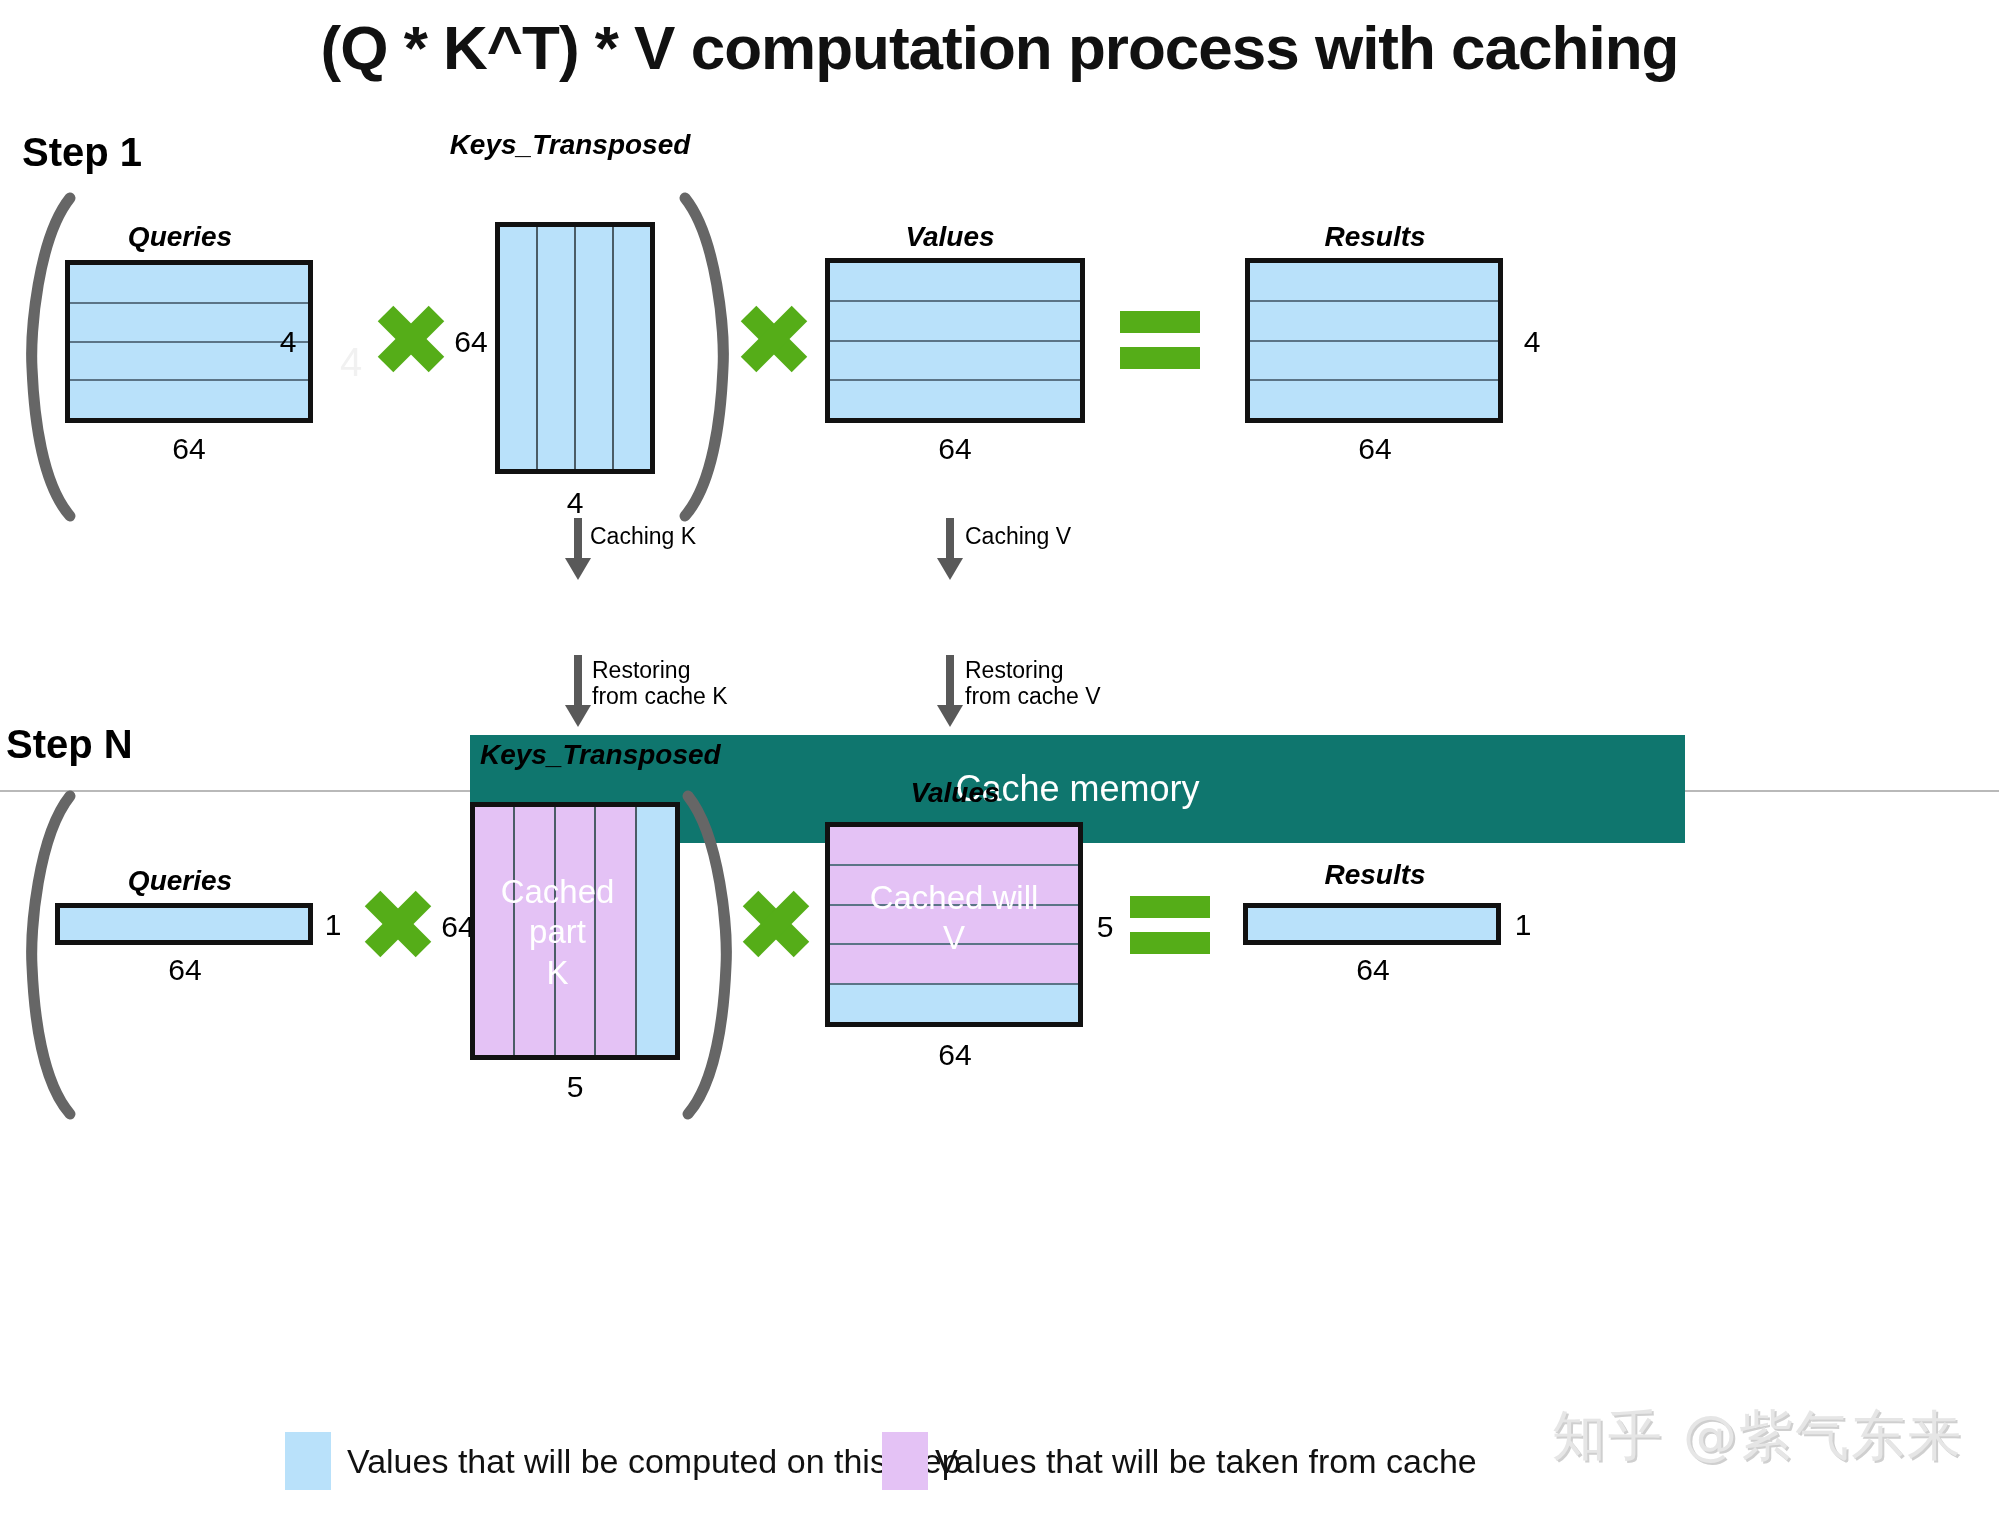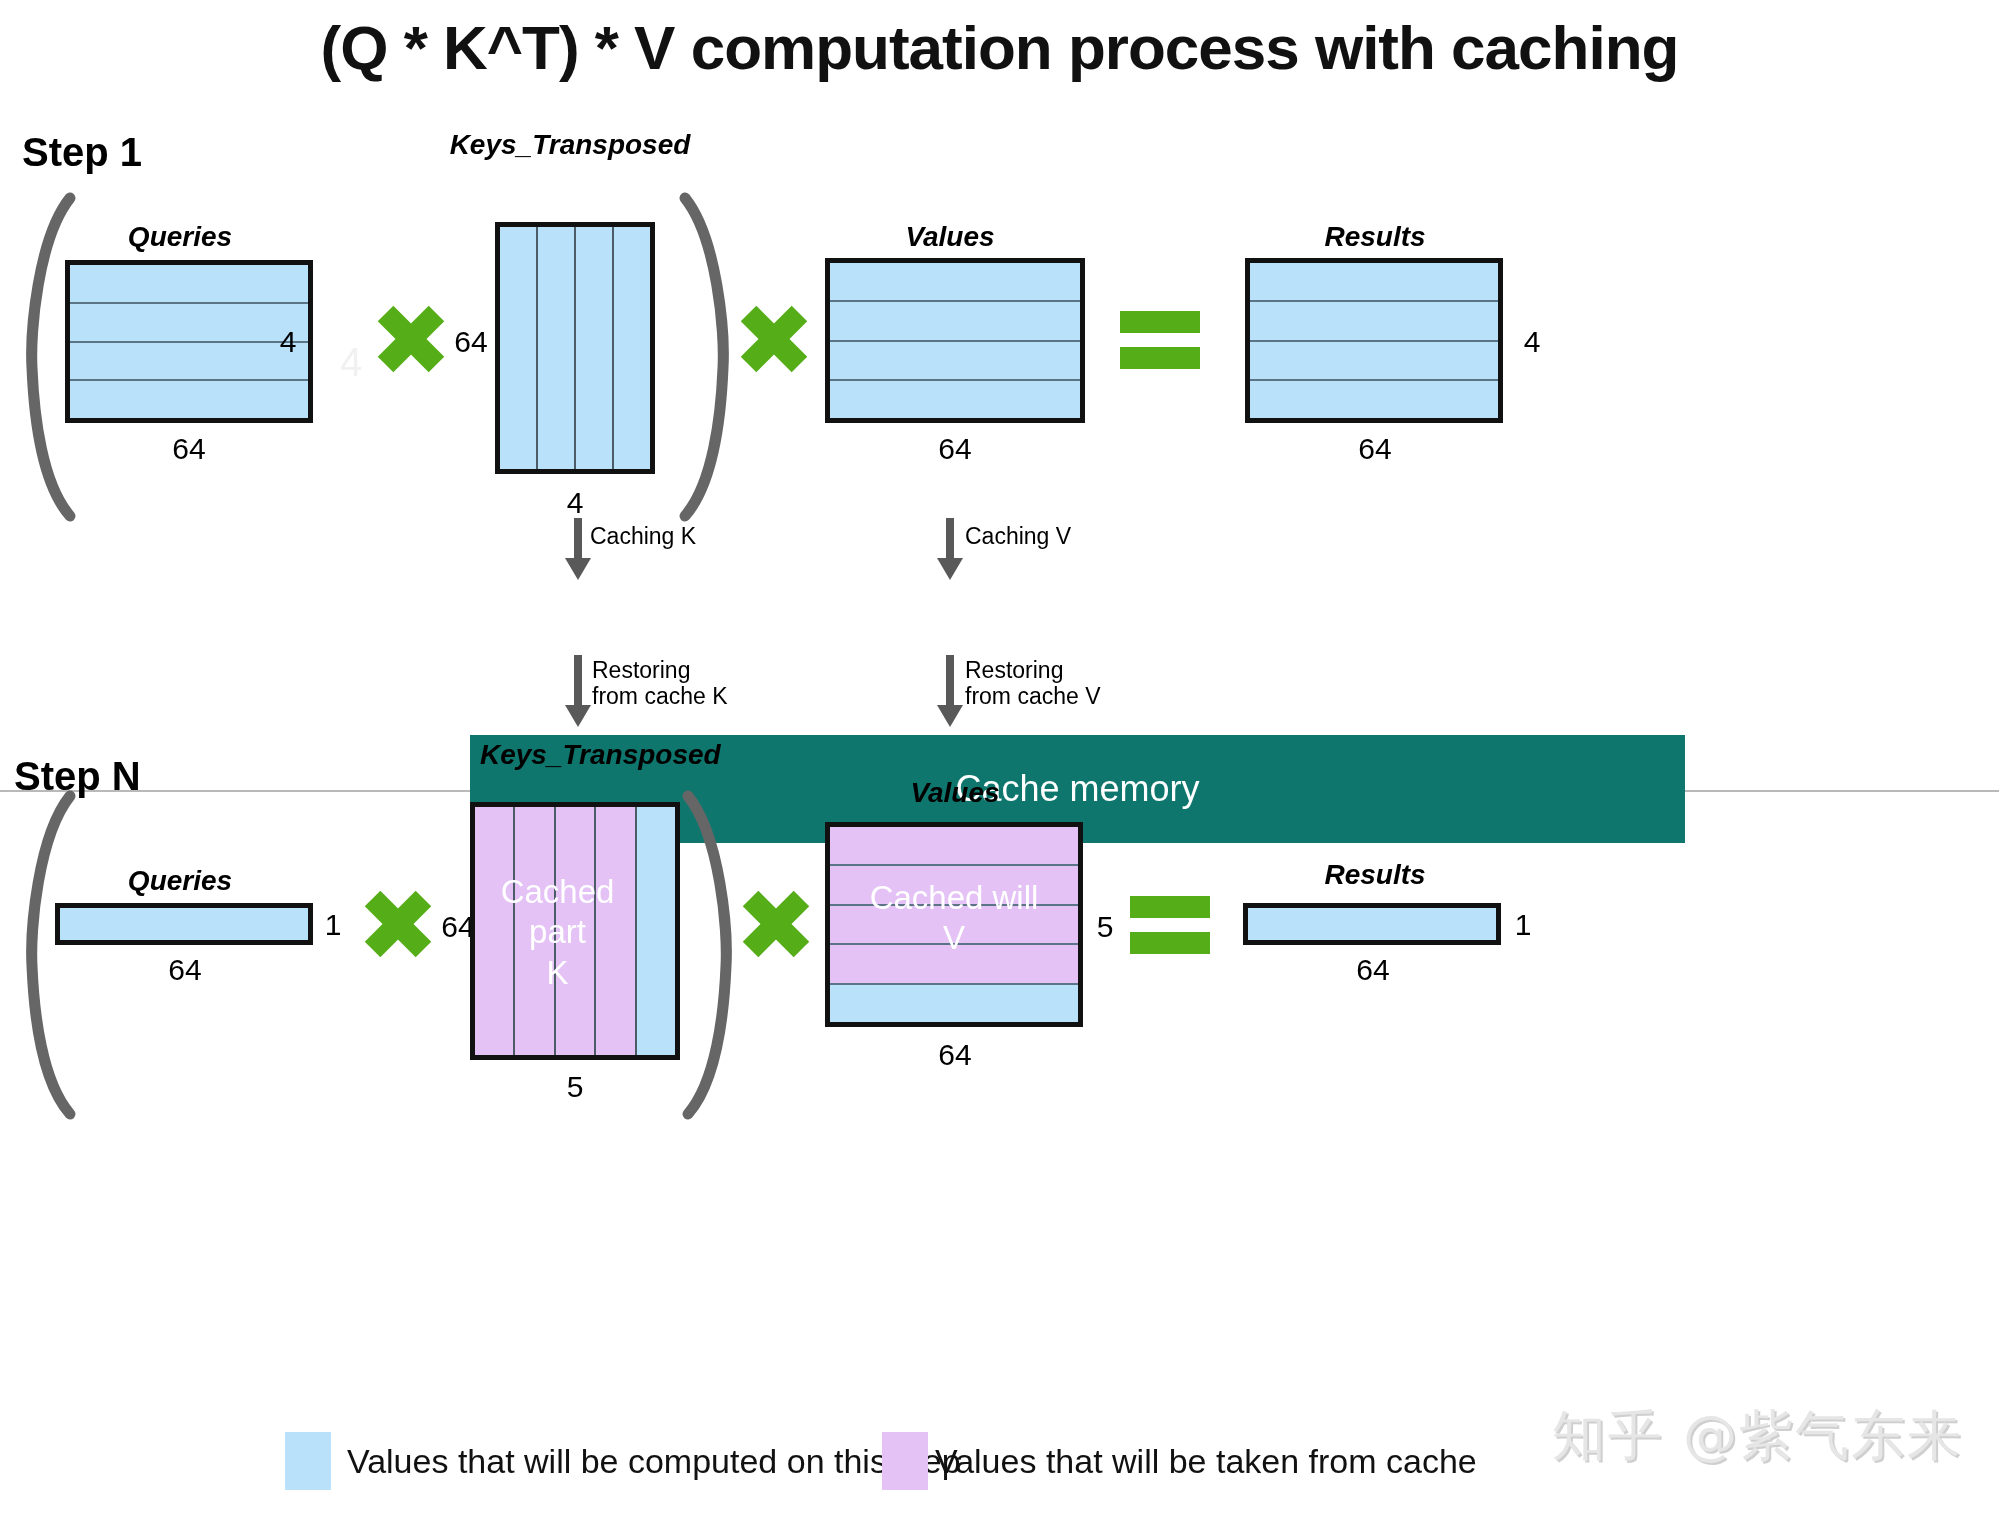--- a/index.html
+++ b/index.html
@@ -258,21 +258,21 @@
 <div class="arrow-label" style="left:592px;top:658px;">Restoring
 from cache K</div>
 
 <div class="arrow" style="left:936px;top:655px;width:28px;height:72px;">
   <div class="shaft" style="height:50px;"></div>
     <div class="head"></div>
 </div>
 <div class="arrow-label" style="left:965px;top:658px;">Restoring
 from cache V</div>
 
-<div class="abs step-label" style="left:14px;top:722px;margin-top:32px;">Step N</div>
+<div class="abs step-label" style="left:6px;top:722px;">Step N</div>
 
 <div class="abs bracket" style="left:20px;top:790px;">
   <svg width="60" height="330" viewBox="0 0 60 330">
     <path d="M50 6 C 18 46, 10 140, 12 176 C 14 224, 22 292, 50 324" fill="none" stroke="#666" stroke-width="11" stroke-linecap="round"></path>
   </svg>
 </div>
 
 <div class="abs matrix-caption" style="left:40px;top:866px;width:280px;">Queries</div>
 <div class="abs matrix rows" style="left:55px;top:903px;width:258px;height:42px;">
   <div class="cell blue"></div>

